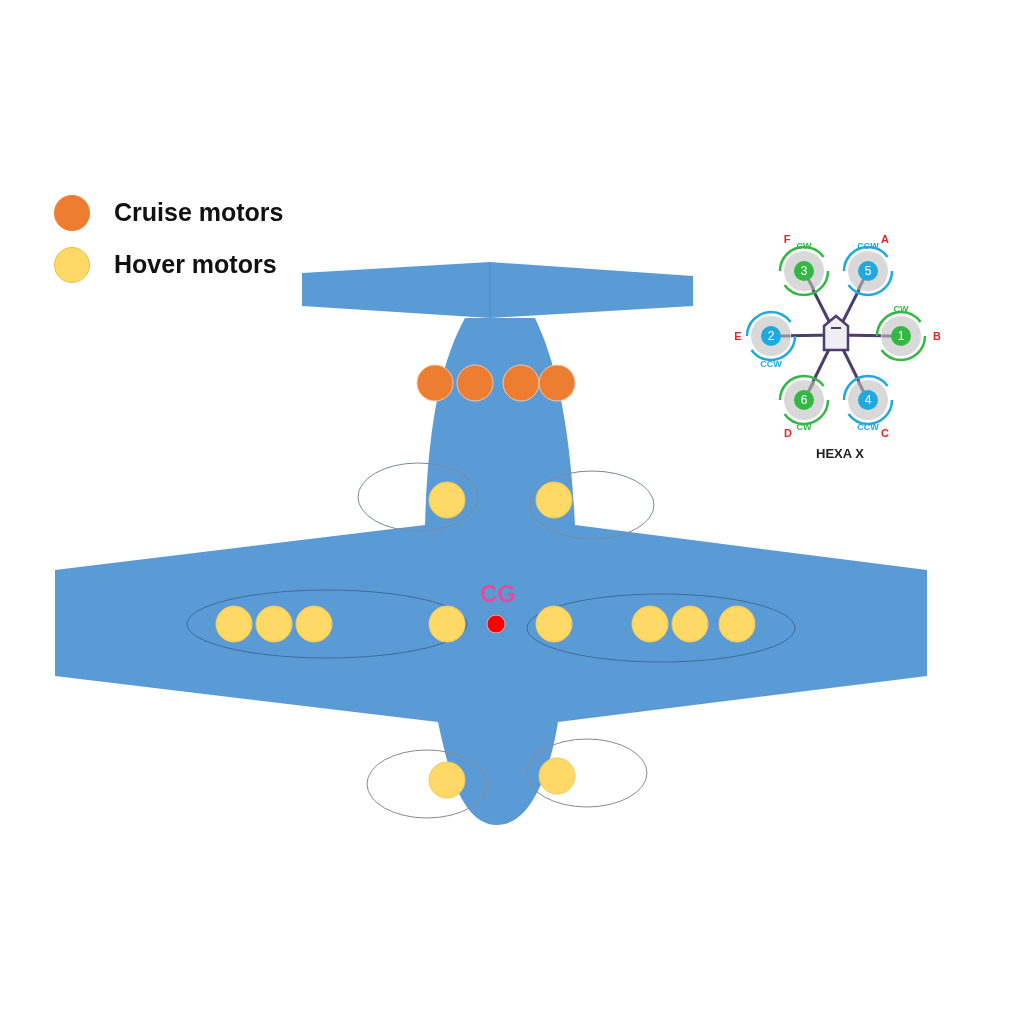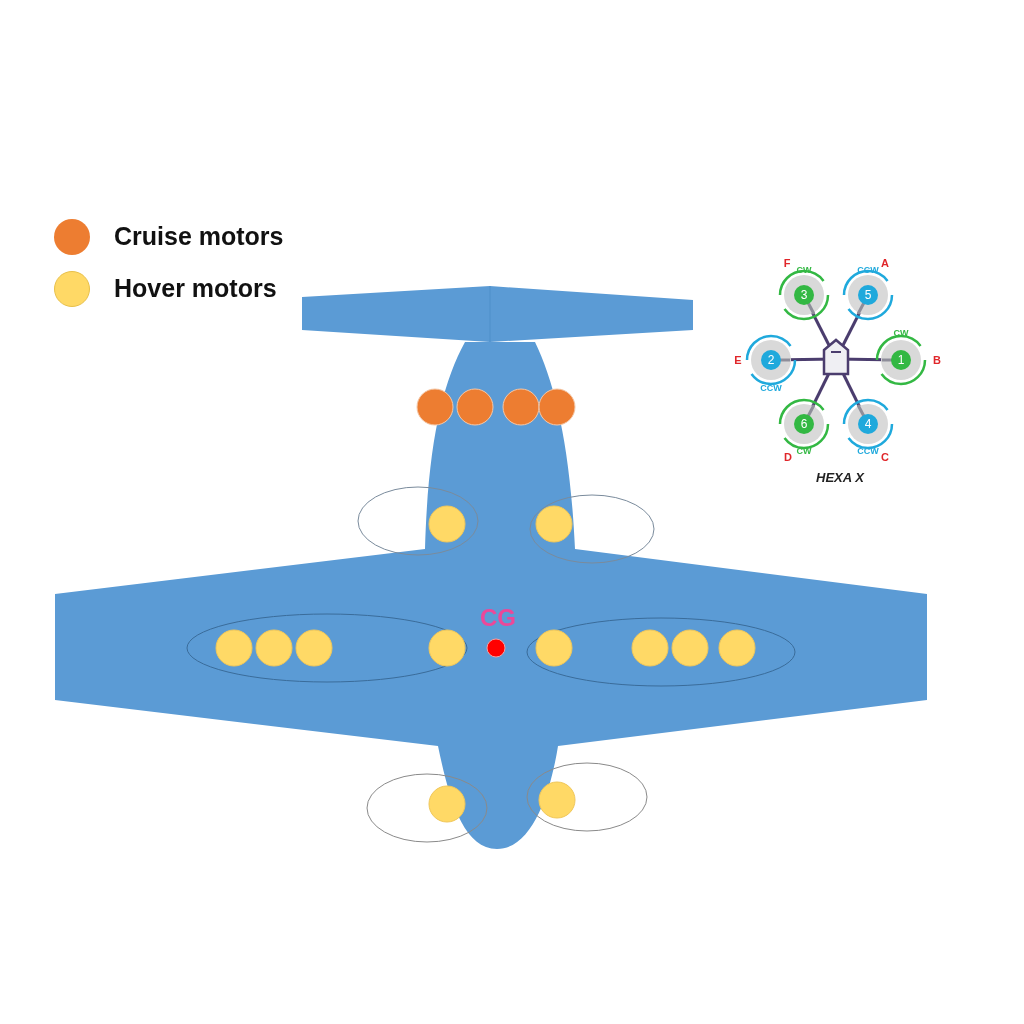--- a/index.html
+++ b/index.html
@@ -1,24 +1,24 @@
 <!DOCTYPE html>
 <html><head>
 <meta charset="utf-8">
 <style>
   html, body { margin: 0; padding: 0; background: #ffffff; }
   body { width: 1024px; height: 1024px; position: relative; overflow: hidden;
          font-family: "Liberation Sans", "DejaVu Sans", sans-serif; }
-  #stage { position: absolute; left: 0; top: 0; width: 1024px; height: 800px; margin-top: 24px; }
+  #stage { position: absolute; left: 0; top: 0; width: 1024px; height: 800px; }
   .legend { position: absolute; left: 52px; top: 195px; }
   .legend-row { position: absolute; left: 0; height: 40px; white-space: nowrap; }
   .legend-swatch { position: absolute; left: 2px; top: 0; width: 36px; height: 36px; border-radius: 50%; }
   .legend-label { position: absolute; left: 62px; top: 3px; font-size: 25px; font-weight: bold; color: #111; }
   .cg-label { position: absolute; left: 480px; top: 580px; font-size: 24px; font-weight: bold; color: #ec4899; }
-  .hexa-title { position: absolute; left: 800px; top: 446px; font-size: 13px; font-weight: bold; font-style: italic; color: #222; width: 80px; text-align: center; }
+  .hexa-title { position: absolute; left: 800px; top: 446px; font-size: 13px; font-weight: bold; color: #222; width: 80px; text-align: center; }
 </style>
 </head>
 <body>
 
 <div id="stage">
 
   <div class="legend">
     <div class="legend-row" style="top:0px;">
       <span class="legend-swatch" style="background:#ED7D31;"></span>
       <span class="legend-label">Cruise motors</span>

